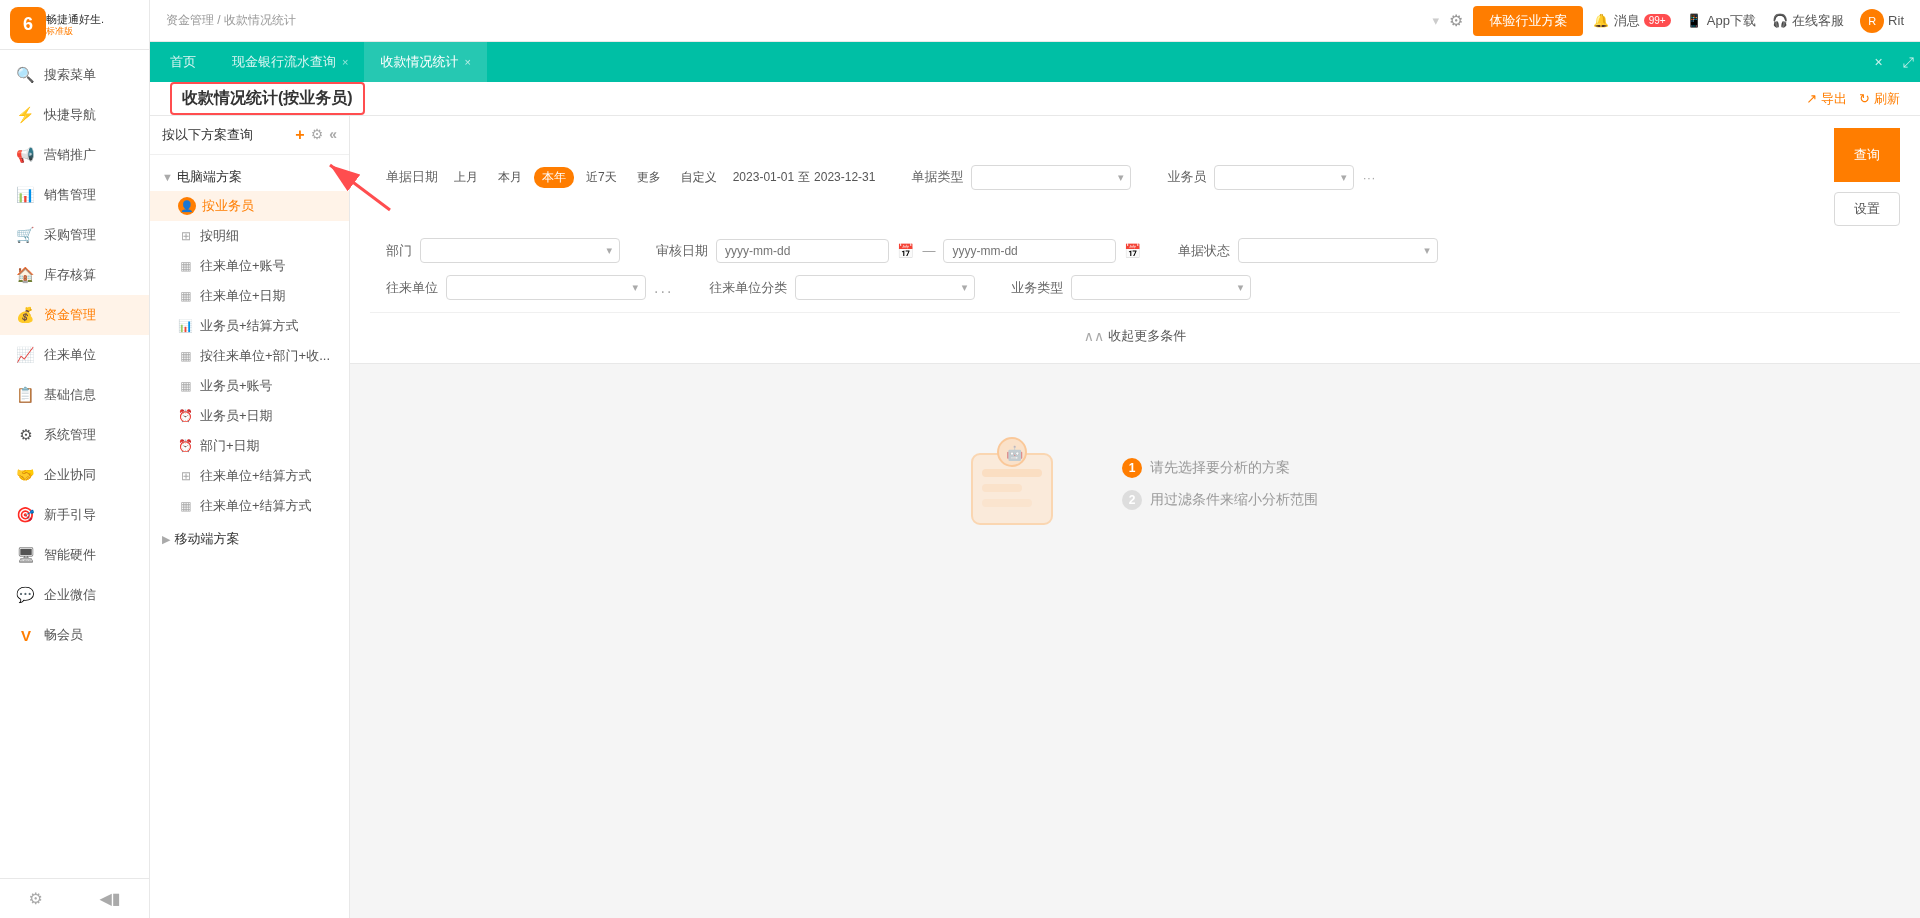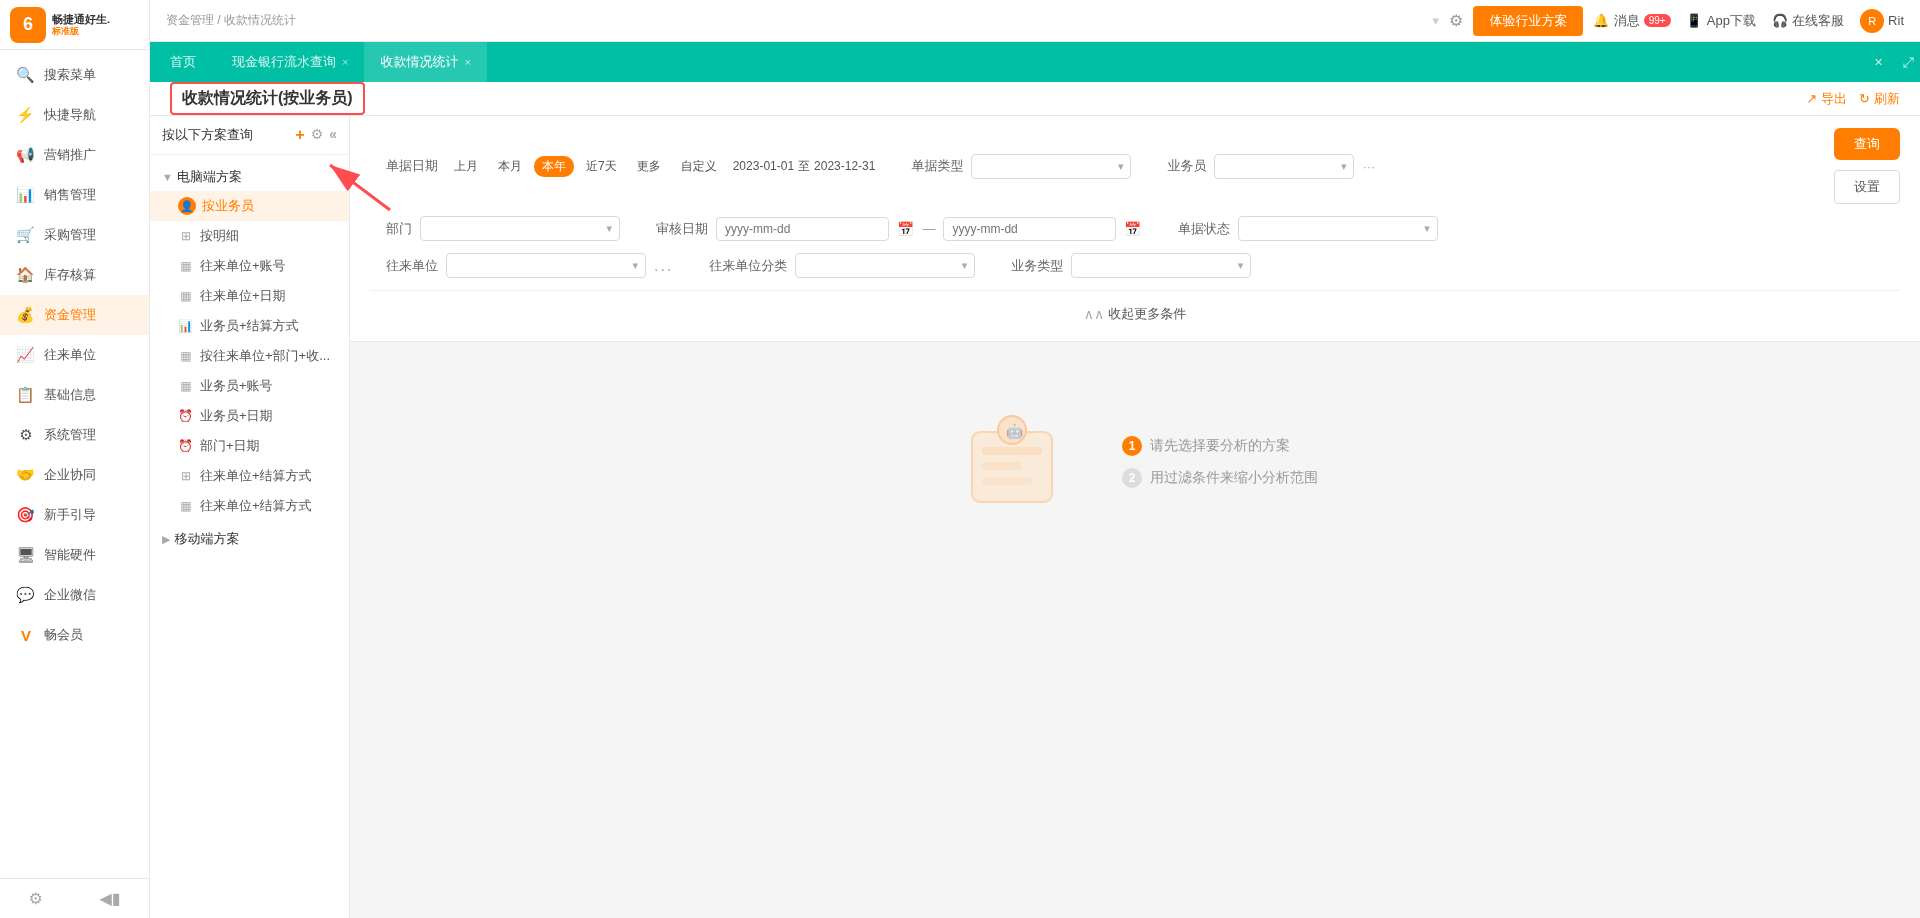--- a/index.html
+++ b/index.html
@@ -2,21 +2,21 @@
 <html><head>
   <meta charset="utf-8">
   <style>
     * { margin: 0; padding: 0; box-sizing: border-box; }
     body { font-family: 'Microsoft YaHei', Arial, sans-serif; font-size: 13px; background: #f5f5f5; width: 1920px; height: 918px; overflow: hidden; display: flex; }
 
     
     .sidebar { width: 150px; background: #fff; border-right: 1px solid #e8e8e8; display: flex; flex-direction: column; height: 918px; }
     .sidebar-logo { height: 50px; display: flex; align-items: center; padding: 0 10px; border-bottom: 1px solid #e8e8e8; background: #fff; }
     .logo-icon { width: 36px; height: 36px; background: #ff7d00; border-radius: 8px; display: flex; align-items: center; justify-content: center; color: white; font-size: 18px; font-weight: bold; }
-    .logo-text { margin-left: 6px; font-size: 11px; color: #333; line-height: 1.3; font-weight: bold; }
+    .logo-text { font-size: 11px; color: #333; line-height: 1.3; }
     .logo-badge { font-size: 9px; color: #ff7d00; }
     .sidebar-nav { flex: 1; overflow-y: auto; padding: 5px 0; }
     .sidebar-item { display: flex; align-items: center; padding: 10px 16px; cursor: pointer; color: #555; font-size: 13px; }
     .sidebar-item.active { background: #fff3e8; color: #ff7d00; }
     .sidebar-item .s-icon { width: 20px; height: 20px; margin-right: 8px; display: flex; align-items: center; justify-content: center; font-size: 15px; }
     .sidebar-footer { padding: 10px 0; border-top: 1px solid #e8e8e8; display: flex; align-items: center; justify-content: space-around; }
     .sidebar-footer-btn { color: #aaa; cursor: pointer; font-size: 16px; }
 
     
     .main { flex: 1; display: flex; flex-direction: column; height: 918px; }
@@ -78,21 +78,21 @@
     .select-wrapper { position: relative; display: inline-flex; align-items: center; }
     .select-wrapper::after { content: '▾'; position: absolute; right: 8px; color: #aaa; pointer-events: none; font-size: 11px; }
     .date-input { border: 1px solid #d9d9d9; border-radius: 4px; padding: 4px 8px; font-size: 12px; color: #bbb; min-width: 100px; }
     .date-sep { color: #999; }
     .cal-icon { color: #aaa; font-size: 14px; cursor: pointer; }
     .more-dots { color: #aaa; cursor: pointer; font-size: 16px; letter-spacing: 2px; }
     .collapse-btn { display: flex; align-items: center; justify-content: center; gap: 4px; color: #555; cursor: pointer; font-size: 13px; padding: 6px 0; }
     .collapse-btn .c-icon { color: #aaa; font-size: 14px; }
 
     
-    .query-btn { background: #ff7d00; color: white; border: none; padding: 7px 20px; border-radius: 6px; cursor: pointer; font-size: 13px; }
+    .query-btn { background: #ff7d00; color: white; border: none; padding: 18px 20px; border-radius: 0; cursor: pointer; font-size: 13px; }
     .settings-btn { background: white; color: #555; border: 1px solid #d9d9d9; padding: 7px 16px; border-radius: 4px; cursor: pointer; font-size: 13px; margin-top: 6px; }
 
     
     .empty-area { flex: 1; display: flex; flex-direction: column; align-items: center; justify-content: flex-start; padding-top: 60px; position: relative; }
     .empty-steps { display: flex; flex-direction: column; gap: 12px; margin-left: 20px; }
     .empty-step { display: flex; align-items: center; gap: 8px; color: #999; font-size: 14px; }
     .step-num { width: 20px; height: 20px; border-radius: 50%; background: #ddd; color: white; display: flex; align-items: center; justify-content: center; font-size: 12px; font-weight: bold; }
     .step-num.active { background: #ff7d00; }
     .empty-content { display: flex; align-items: center; gap: 30px; }
 

